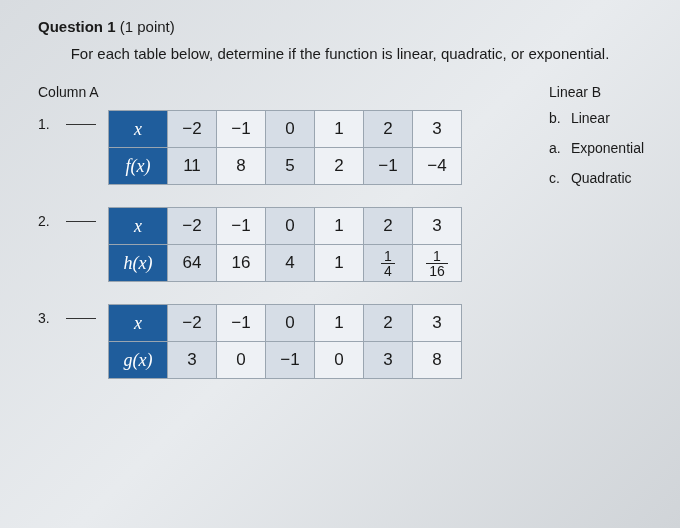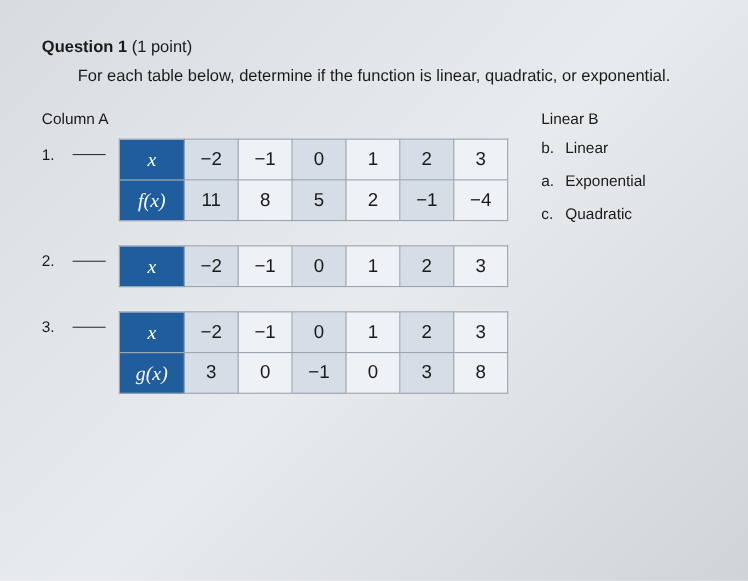--- a/index.html
+++ b/index.html
@@ -6,35 +6,35 @@
     margin: 0;
     padding: 0;
     width: 680px;
     height: 528px;
     background: linear-gradient(135deg, #d8dce0 0%, #e8ebee 50%, #d0d4d8 100%);
     font-family: Arial, Helvetica, sans-serif;
     color: #1a1a1a;
     box-sizing: border-box;
   }
   .page {
-    padding: 34px 38px;
+    padding: 18px 38px;
   }
   .q-title {
     font-size: 15px;
     margin-bottom: 10px;
   }
   .q-title b { font-weight: bold; }
   .prompt {
     font-size: 15px;
     margin-bottom: 22px;
     text-align: center;
   }
   .cols {
     display: flex;
-    gap: 30px;
+    gap: 87px;
   }
   .col-a { flex: 0 0 auto; }
   .col-b { flex: 0 0 auto; font-size: 14px; }
   .col-head { font-size: 14px; margin-bottom: 10px; }
   .row {
     display: flex;
     align-items: flex-start;
     margin-bottom: 22px;
   }
   .num {
@@ -131,20 +131,29 @@
         <table>
           <tbody>
               <tr>
             <td class="hdr">x</td>
             <td class="alt">−2</td>
             <td class="pln">−1</td>
             <td class="alt">0</td>
             <td class="pln">1</td>
             <td class="alt">2</td>
             <td class="pln">3</td>
+          </tr>
+          <tr>
+            <td class="hdr">h(x)</td>
+            <td class="alt">64</td>
+            <td class="pln">16</td>
+            <td class="alt">4</td>
+            <td class="pln">1</td>
+            <td class="alt"><span class="frac"><span class="n">1</span><span class="d">4</span></span></td>
+            <td class="pln"><span class="frac"><span class="n">1</span><span class="d">16</span></span></td>
           </tr>
         </tbody>
           </table>
       </div>
 
       <div class="row">
         <div class="num">3.</div>
         <div class="blank"></div>
         <table>
           <tbody>

